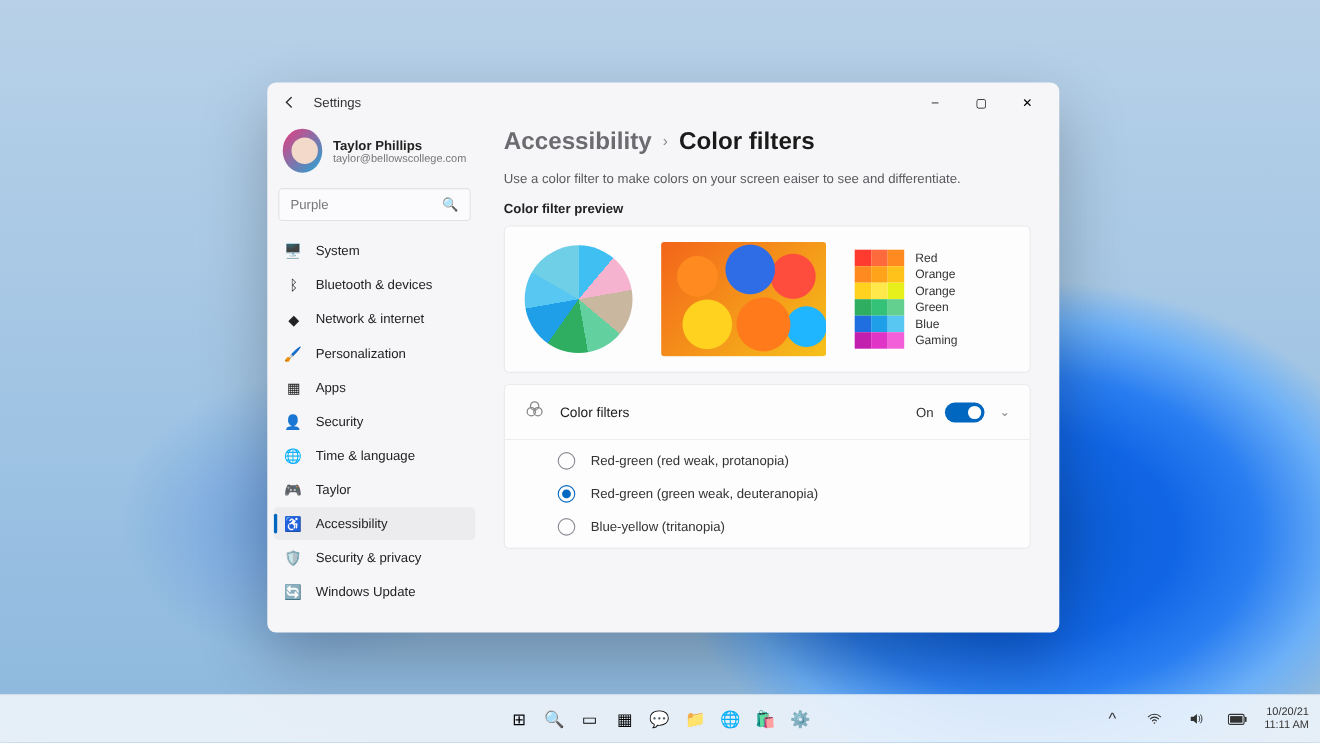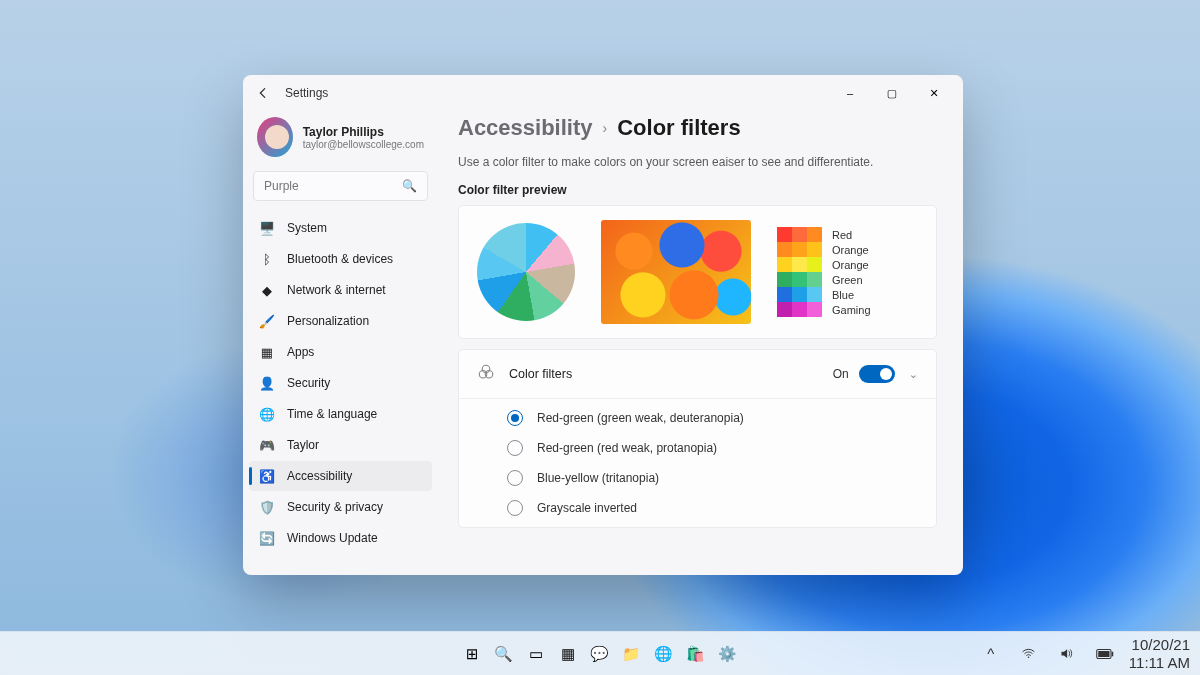--- a/index.html
+++ b/index.html
@@ -62,21 +62,21 @@
   .toggle.on { background: #0067c0; }
   .toggle .knob { position: absolute; width: 12px; height: 12px; background: white; border-radius: 50%; top: 3px; }
   .toggle.on .knob { right: 3px; }
   .chevron { color: #888; font-size: 11px; margin-left:4px;}
   .radio-list { border-top: 1px solid #eee; padding: 4px 0; }
   .radio-row { display: flex; align-items: center; gap: 14px; padding: 7px 18px 7px 48px; cursor: pointer; }
   .radio { width: 16px; height: 16px; border: 1.5px solid #8a8a92; border-radius: 50%; display: flex; align-items: center; justify-content: center; }
   .radio.selected { border-color: #0067c0; }
   .radio.selected::after { content: ""; width: 8px; height: 8px; background: #0067c0; border-radius: 50%; }
   .radio-label { font-size: 12px; color: #333; }
-  .datetime { display:flex; flex-direction:column; align-items:flex-end; line-height:1.15; font-size:15px;}
+  .datetime { display:flex; flex-direction:column; align-items:flex-end; line-height:1.15; font-size:10px;}
 </style>
 </head>
 <body>
 
 <div class="wallpaper"></div>
 
 <div class="settings-window">
   <div class="titlebar">
     <div class="titlebar-left">
       <div class="back-btn">
@@ -231,34 +231,30 @@
           <div class="toggle-wrap">
             <span class="toggle-label">On</span>
             <div class="toggle on">
                 <div class="knob"></div>
               </div>
             <span class="chevron">⌄</span>
           </div>
         </div>
         <div class="radio-list" id="radio-list">
             <div class="radio-row">
+              <div class="radio"></div>
+              <span class="radio-label">Red-green (red weak, protanopia)</span>
+            </div>
+            <div class="radio-row">
               <div class="radio selected"></div>
               <span class="radio-label">Red-green (green weak, deuteranopia)</span>
-            </div>
-            <div class="radio-row">
-              <div class="radio"></div>
-              <span class="radio-label">Red-green (red weak, protanopia)</span>
             </div>
             <div class="radio-row">
               <div class="radio"></div>
               <span class="radio-label">Blue-yellow (tritanopia)</span>
-            </div>
-            <div class="radio-row">
-              <div class="radio"></div>
-              <span class="radio-label">Grayscale inverted</span>
             </div>
           </div>
       </div>
 
     </div>
   </div>
 </div>
 
 <div class="taskbar">
   <div class="taskbar-center" id="tb-center">

